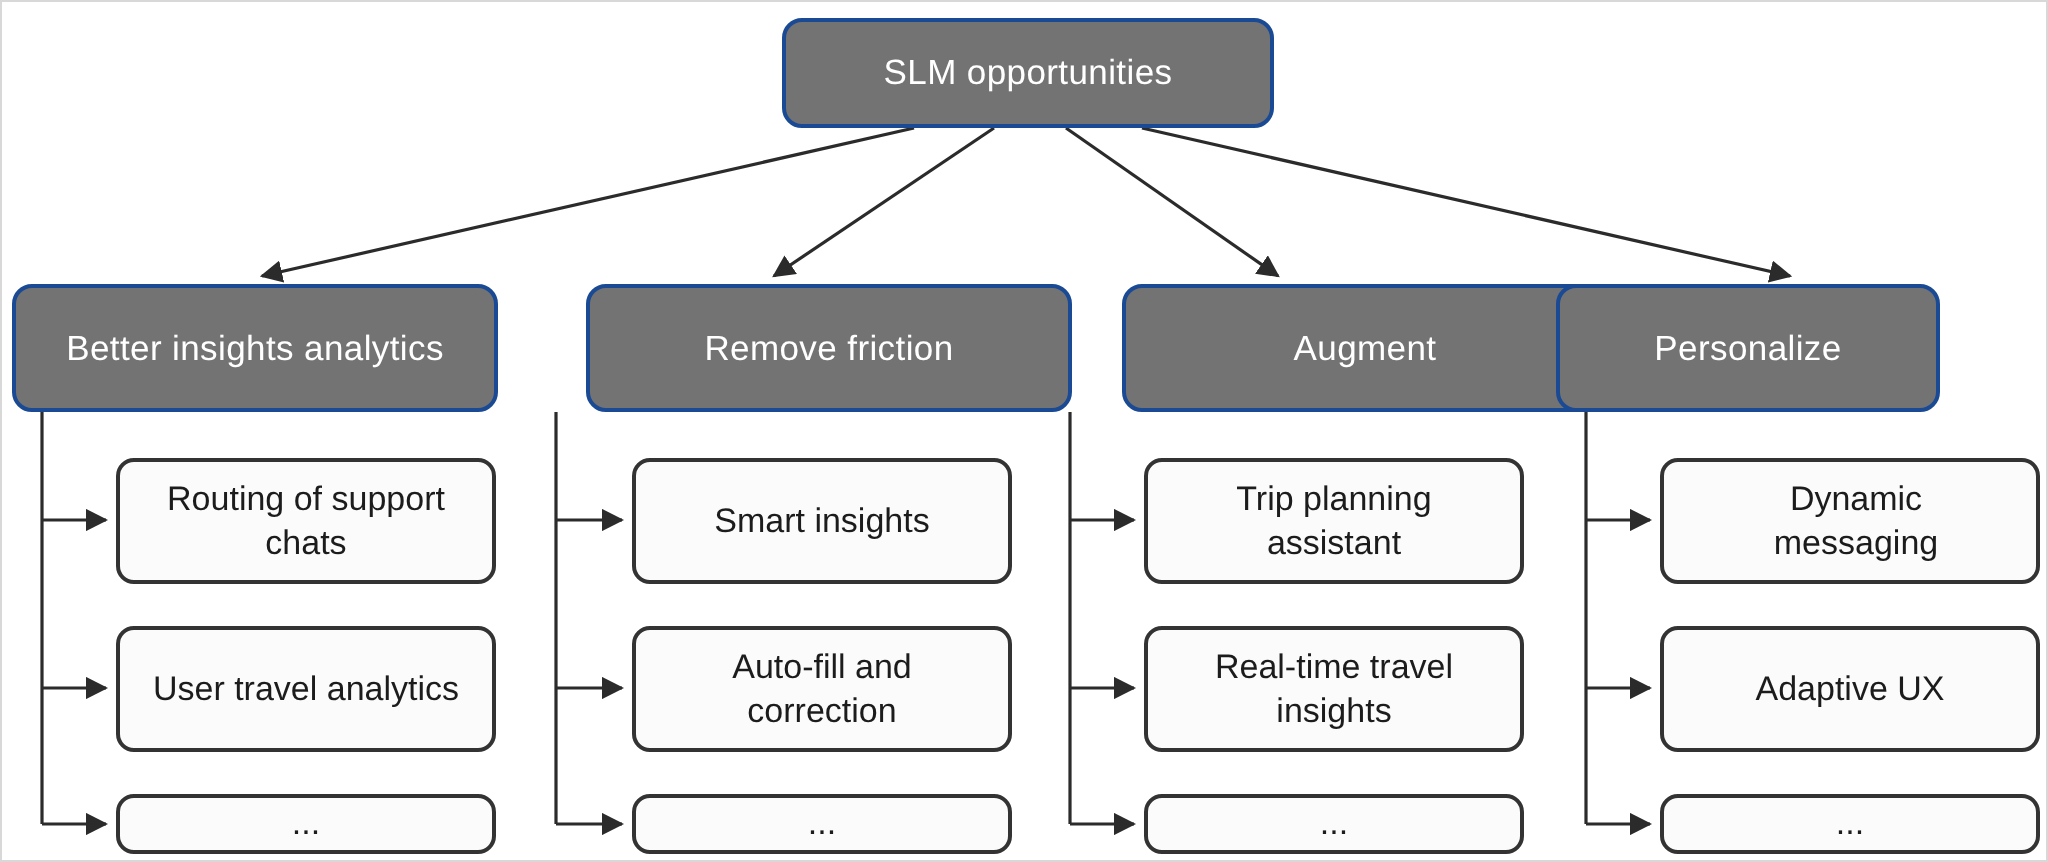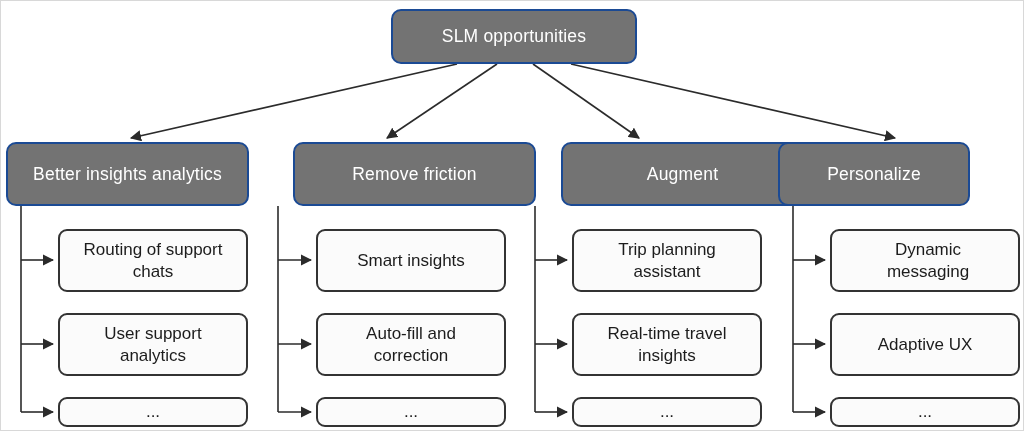--- a/index.html
+++ b/index.html
@@ -103,21 +103,21 @@
   </svg>
 
   <div class="node-blue" style="left:390px; top:8px; width:246px; height:55px;">SLM opportunities</div>
 
   <div class="node-blue" style="left:5px; top:141px; width:243px; height:64px;">Better insights analytics</div>
   <div class="node-blue" style="left:262px; top:141px; width:243px; height:64px;margin-left:30px;">Remove friction</div>
   <div class="node-blue" style="left:519px; top:141px; width:243px; height:64px;margin-left:41px;">Augment</div>
   <div class="node-blue" style="left:777px; top:141px; width:192px; height:64px;">Personalize</div>
 
   <div class="node-child" style="left:57px; top:228px; width:190px; height:63px;">Routing of support chats</div>
-  <div class="node-child" style="left:57px; top:312px; width:190px; height:63px;">User support analytics</div>
+  <div class="node-child" style="left:57px; top:312px; width:190px; height:63px;">User travel analytics</div>
   <div class="node-child dots" style="left:57px; top:396px; width:190px; height:30px;">...</div>
 
   <div class="node-child" style="left:315px; top:228px; width:190px; height:63px;">Smart insights</div>
   <div class="node-child" style="left:315px; top:312px; width:190px; height:63px;">Auto-fill and correction</div>
   <div class="node-child dots" style="left:315px; top:396px; width:190px; height:30px;">...</div>
 
   <div class="node-child" style="left:571px; top:228px; width:190px; height:63px;">Trip planning assistant</div>
   <div class="node-child" style="left:571px; top:312px; width:190px; height:63px;">Real-time travel insights</div>
   <div class="node-child dots" style="left:571px; top:396px; width:190px; height:30px;">...</div>
 

